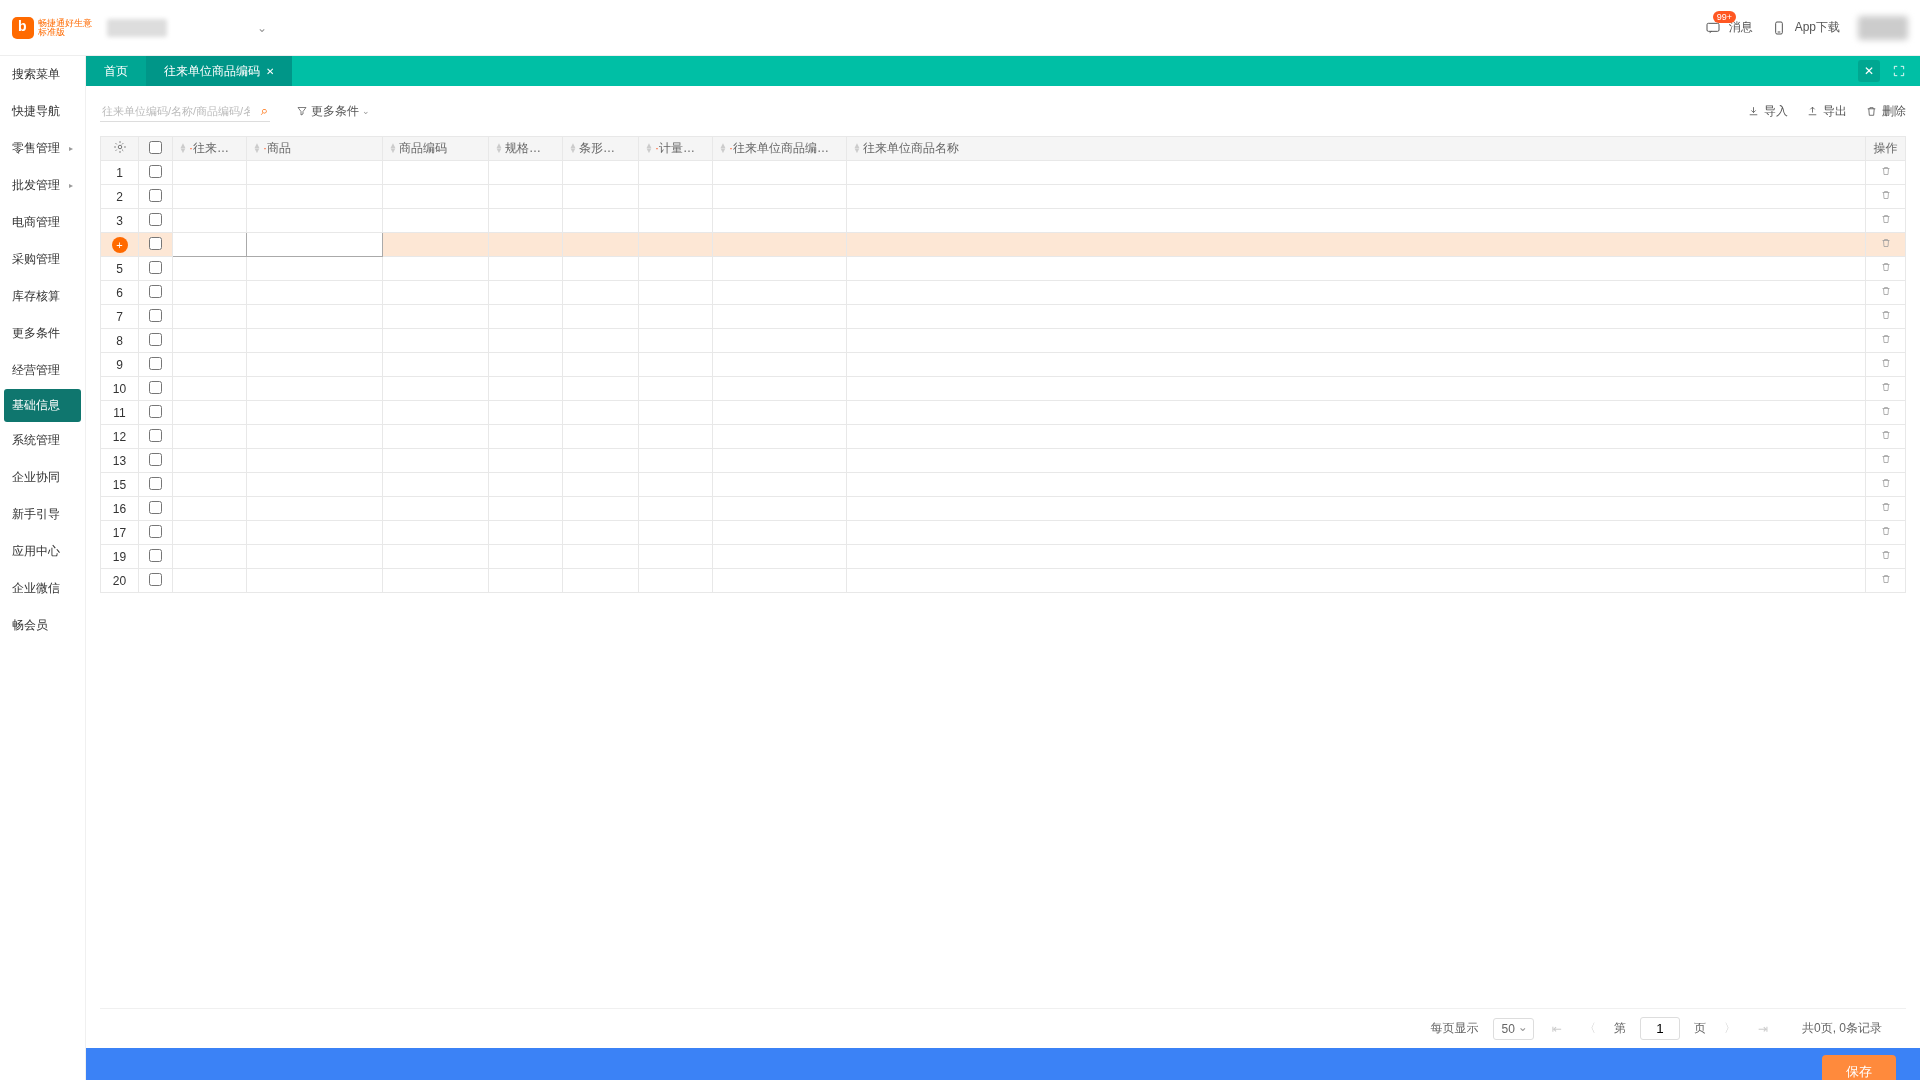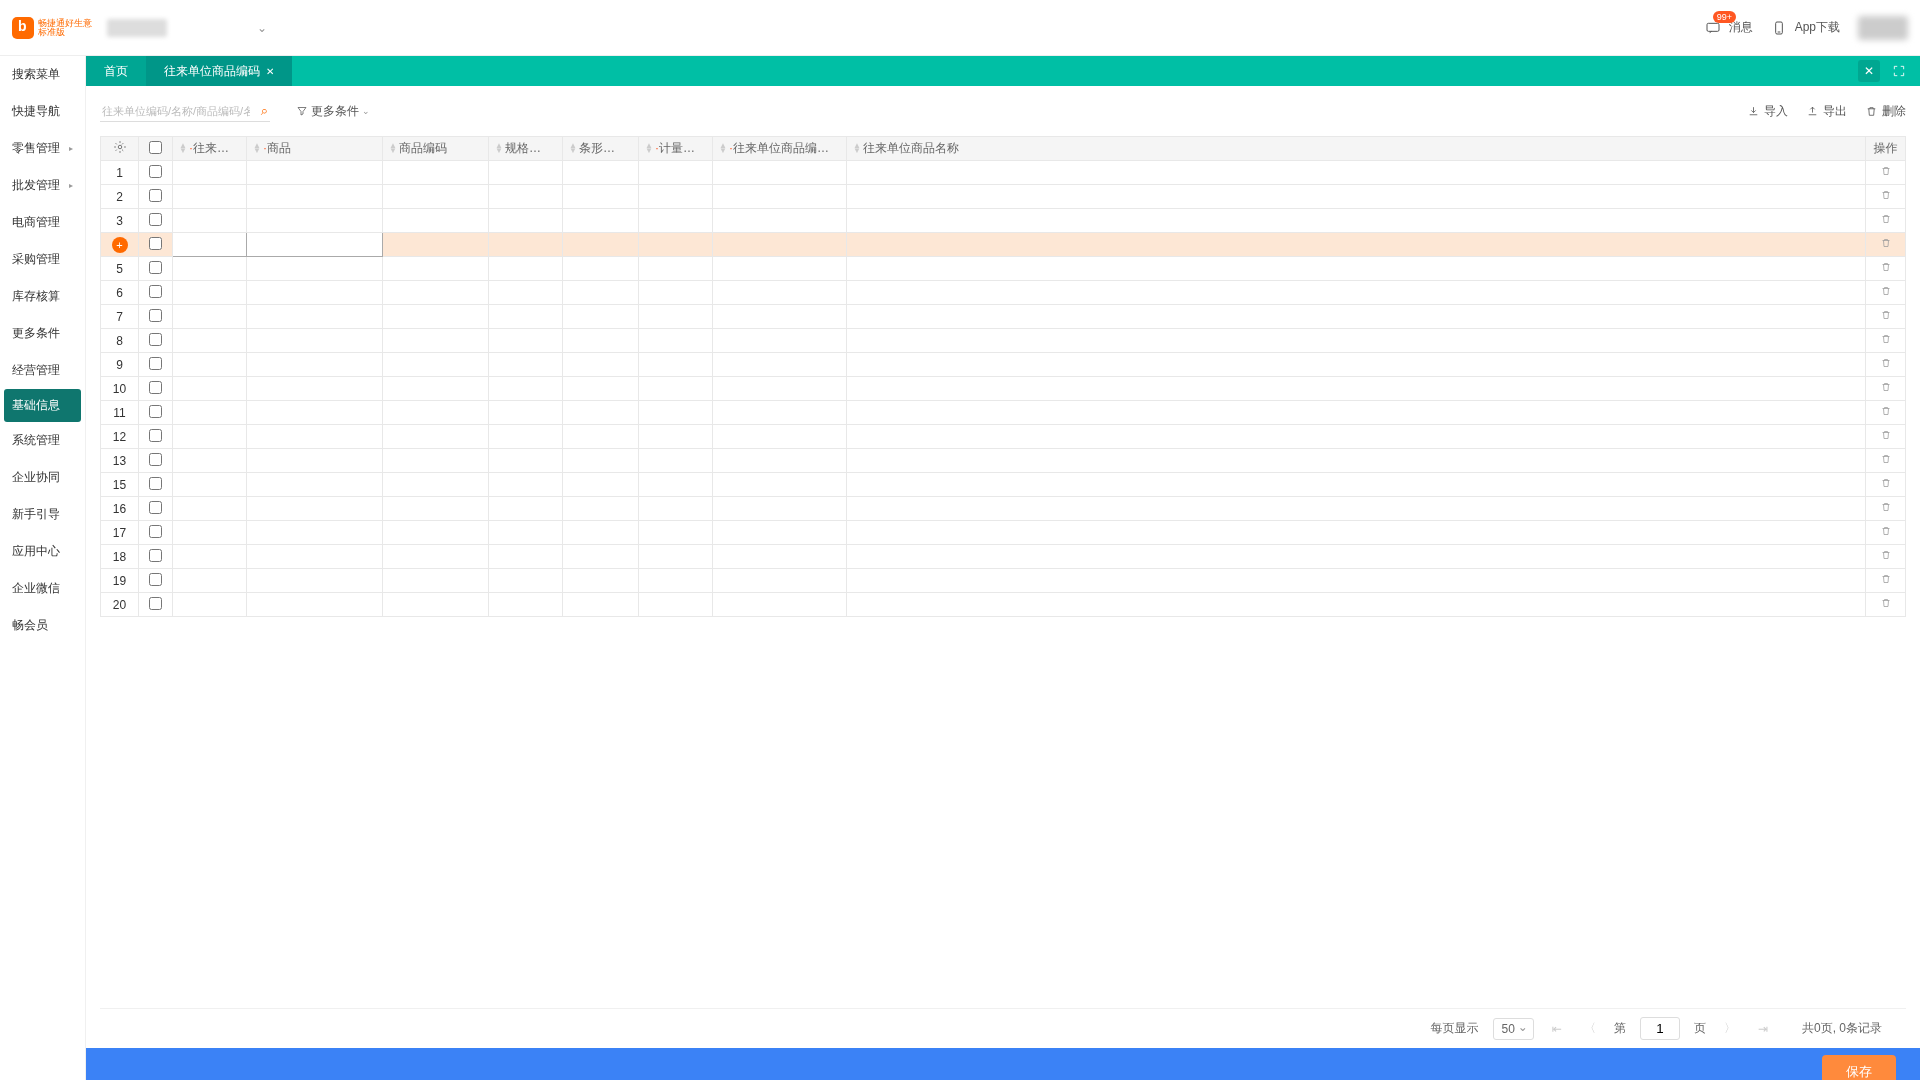--- a/index.html
+++ b/index.html
@@ -494,35 +494,20 @@
                 <td></td>
                 <td></td>
                 <td></td>
                 <td></td>
                 <td></td>
                 <td class="center"><span class="del-icon"><svg viewBox="0 0 24 24" width="12" height="12">
                       <path d="M5 7h14M9 7V5h6v2m-8 0l1 12h8l1-12"></path>
                     </svg></span></td>
               </tr>
               <tr>
-                <td class="center">18</td>
-                <td class="center"><input type="checkbox" style=""></td>
-                <td></td>
-                <td></td>
-                <td></td>
-                <td></td>
-                <td></td>
-                <td></td>
-                <td></td>
-                <td></td>
-                <td class="center"><span class="del-icon"><svg viewBox="0 0 24 24" width="12" height="12">
-                      <path d="M5 7h14M9 7V5h6v2m-8 0l1 12h8l1-12"></path>
-                    </svg></span></td>
-              </tr>
-              <tr>
                 <td class="center">19</td>
                 <td class="center"><input type="checkbox" style=""></td>
                 <td></td>
                 <td></td>
                 <td></td>
                 <td></td>
                 <td></td>
                 <td></td>
                 <td></td>
                 <td></td>

